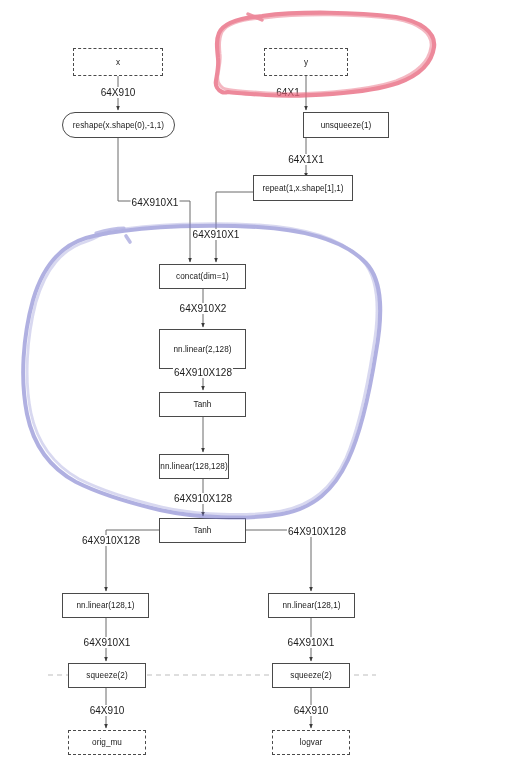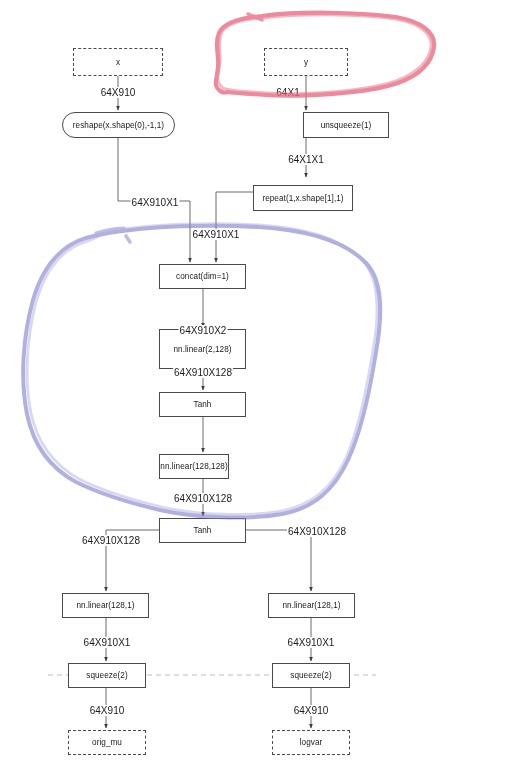--- a/index.html
+++ b/index.html
@@ -117,21 +117,21 @@
   </div>
 
   <div class="node-box" style="left:62px; top:112px; width:113px; height:26px;border-radius:13px;">
     <span>reshape(x.shape(0),-1,1)</span>
   </div>
 
   <div class="node-box" style="left:263px; top:112px; width:86px; height:26px;margin-left:40px;">
     <span>unsqueeze(1)</span>
   </div>
 
-  <div class="node-box" style="left:253px; top:185px; width:100px; height:26px;">
+  <div class="node-box" style="left:253px; top:175px; width:100px; height:26px;">
     <span>repeat(1,x.shape[1],1)</span>
   </div>
 
   <div class="node-box" style="left:159px; top:264px; width:87px; height:25px;">
     <span>concat(dim=1)</span>
   </div>
 
   <div class="node-box" style="left:159px; top:329px; width:87px; height:40px;">
     <span>nn.linear(2,128)</span>
   </div>
@@ -175,21 +175,21 @@
   <div class="edge-label" style="left:118px; top:87px; transform:translateX(-50%);">64X910</div>
 
   <div class="edge-label" style="left:288px; top:87px; transform:translateX(-50%);">64X1</div>
 
   <div class="edge-label" style="left:306px; top:154px; transform:translateX(-50%);">64X1X1</div>
 
   <div class="edge-label" style="left:155px; top:197px; transform:translateX(-50%);">64X910X1</div>
 
   <div class="edge-label" style="left:216px; top:229px; transform:translateX(-50%);">64X910X1</div>
 
-  <div class="edge-label" style="left:203px; top:303px; transform:translateX(-50%);margin-top:22px;">64X910X2</div>
+  <div class="edge-label" style="left:203px; top:303px; transform:translateX(-50%);">64X910X2</div>
 
   <div class="edge-label" style="left:203px; top:367px; transform:translateX(-50%);">64X910X128</div>
 
   <div class="edge-label" style="left:203px; top:493px; transform:translateX(-50%);">64X910X128</div>
 
   <div class="edge-label" style="left:111px; top:535px; transform:translateX(-50%);">64X910X128</div>
 
   <div class="edge-label" style="left:317px; top:526px; transform:translateX(-50%);">64X910X128</div>
 
   <div class="edge-label" style="left:107px; top:637px; transform:translateX(-50%);">64X910X1</div>

